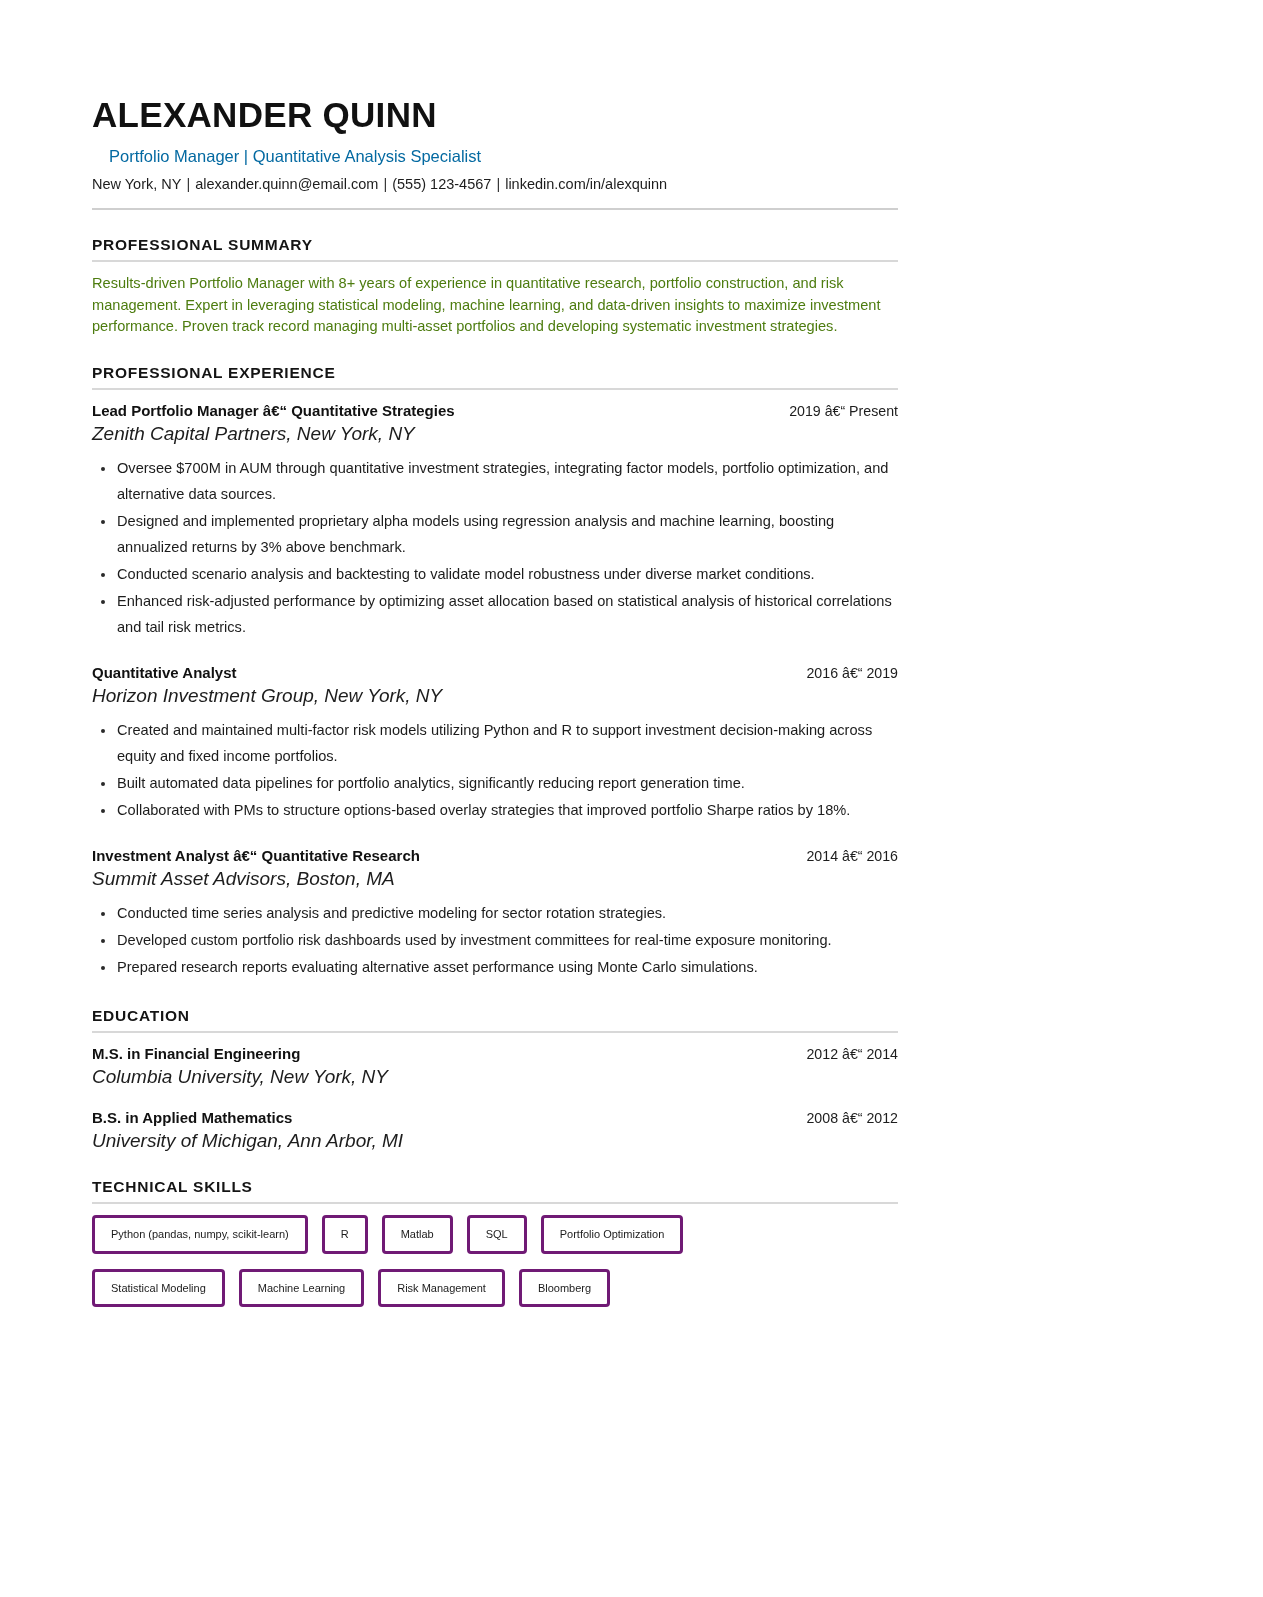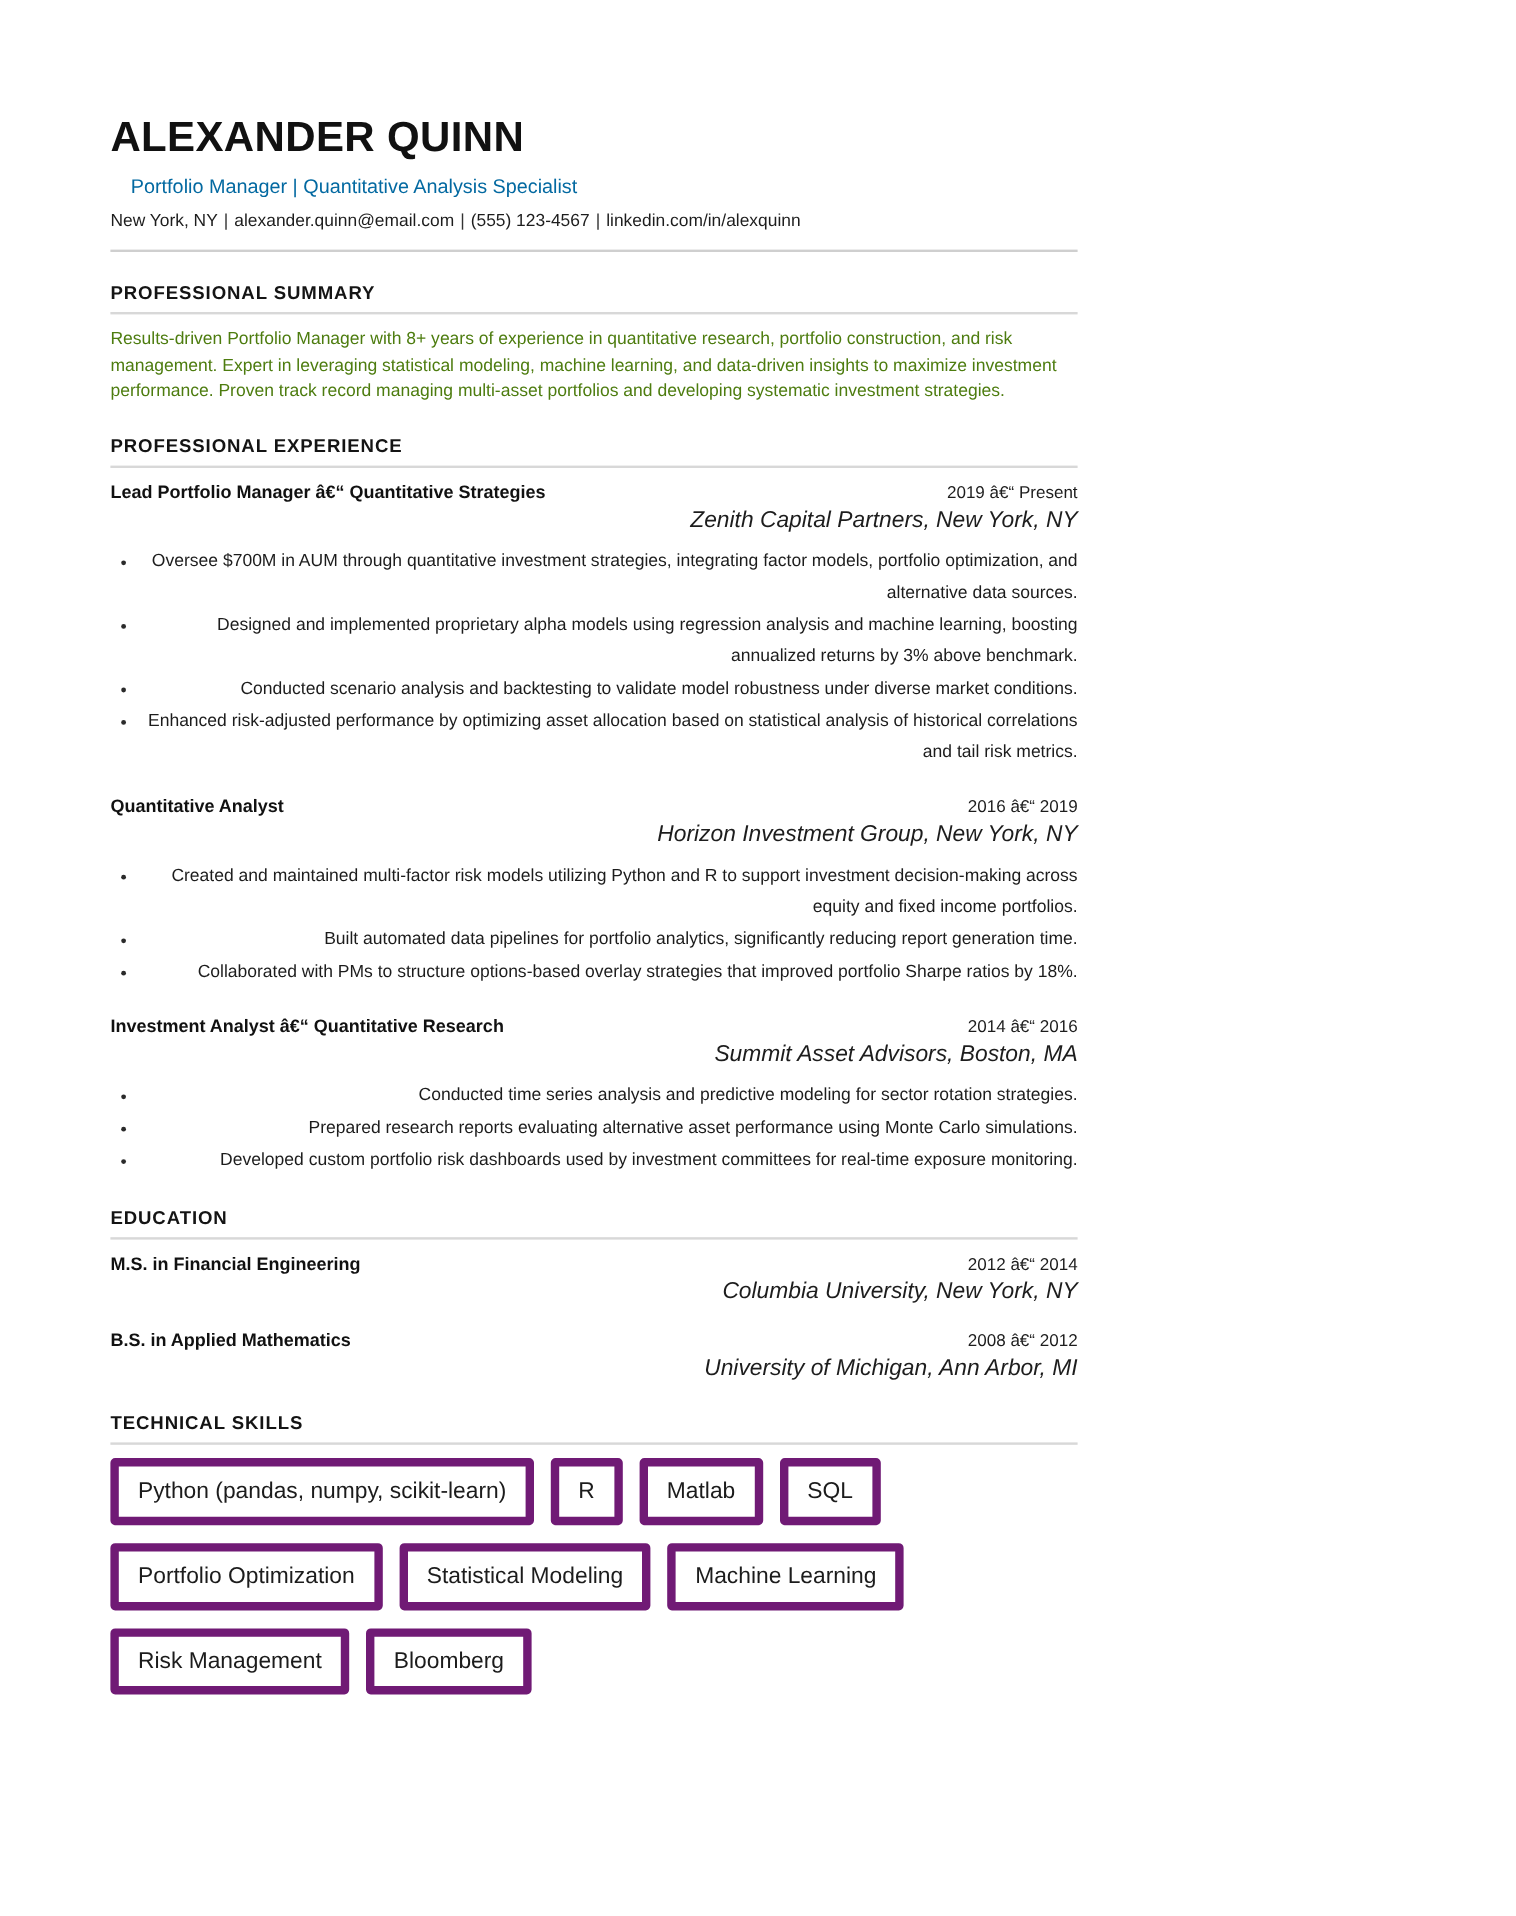--- a/index.html
+++ b/index.html
@@ -73,21 +73,21 @@
 
   .summary-text {
     font-size: 14.6px;
     line-height: 1.47;
     margin: 0;
     color: #4d7c0f;
     text-align: left;
   }
 
   
-  .entry { margin-bottom: 4px; text-align: right; }
+  .entry { margin-bottom: 4px; }
   .entry + .entry { margin-top: 22px; }
   .entry-head {
     display: flex;
     align-items: baseline;
     justify-content: space-between;
     gap: 18px;
   }
   .entry-title {
     font-size: 15px;
     font-weight: 700;
@@ -144,25 +144,25 @@
     display: flex;
     flex-wrap: wrap;
     gap: 15px 14px;
     margin-top: 6px;
     max-width: 700px;
   }
   .skill-pill {
     display: inline-flex;
     align-items: center;
     justify-content: center;
-    border: 7px solid #701a75;
+    border: 3px solid #701a75;
     border-radius: 4px;
     background: #ffffff;
     padding: 10px 16px;
-    font-size: 19px;
+    font-size: 11px;
     line-height: 1.15;
     color: #1c1c1c;
     white-space: nowrap;
   }
 </style>
 </head>
 <body>
 
 <div class="page">
   <div class="sheet">
@@ -216,22 +216,22 @@
         </div>
 
         <div class="entry">
           <div class="entry-head">
             <div class="entry-title">Investment Analyst â€“ Quantitative Research</div>
             <div class="entry-dates">2014 â€“ 2016</div>
           </div>
           <div class="entry-sub">Summit Asset Advisors, Boston, MA</div>
           <ul class="bullets">
             <li>Conducted time series analysis and predictive modeling for sector rotation strategies.</li>
+            <li>Developed custom portfolio risk dashboards used by investment committees for real-time exposure monitoring.</li>
             <li>Prepared research reports evaluating alternative asset performance using Monte Carlo simulations.</li>
-            <li>Developed custom portfolio risk dashboards used by investment committees for real-time exposure monitoring.</li>
           </ul>
         </div>
 
       </div>
     </div>
 
     <div class="section">
       <h2 class="section-title">EDUCATION</h2>
       <hr class="section-rule">
 

